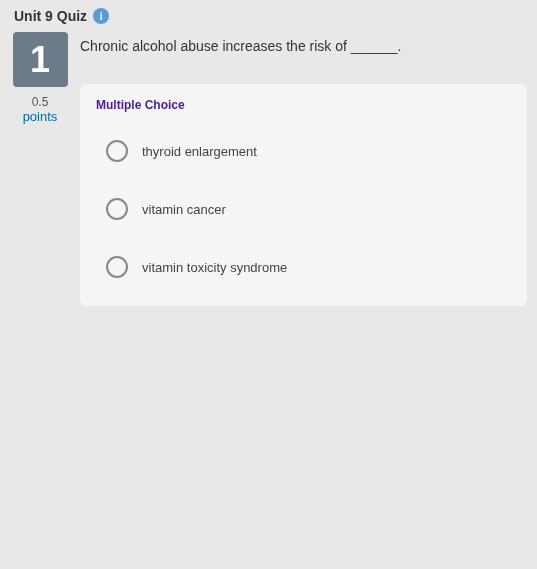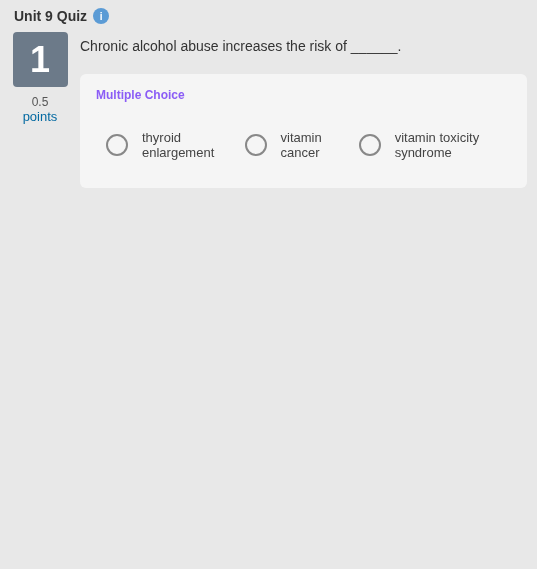--- a/index.html
+++ b/index.html
@@ -83,42 +83,42 @@
       text-align: center;
     }
 
     .question-col {
       flex: 1;
     }
 
     .question-text {
       font-size: 14px;
       color: #333;
-      margin-bottom: 20px;
+      margin-bottom: 30px;
       padding-top: 6px;
       font-weight: 400;
     }
 
     .answer-card {
       background-color: #f5f5f5;
       border-radius: 6px;
       padding: 14px 16px;
     }
 
     .multiple-choice-label {
       font-size: 12px;
-      color: #8b5cf6;
+      color: #4c1d95;
       font-weight: 600;
       margin-bottom: 14px;
     }
 
     .options-list {
       display: flex;
-      flex-direction: row;
-      gap: 0px;
+      flex-direction: column;
+      gap: 8px;
     }
 
     .option-item {
       display: flex;
       align-items: center;
       gap: 14px;
       padding: 14px 10px;
       cursor: pointer;
       border-radius: 4px;
       background-color: #f5f5f5;

